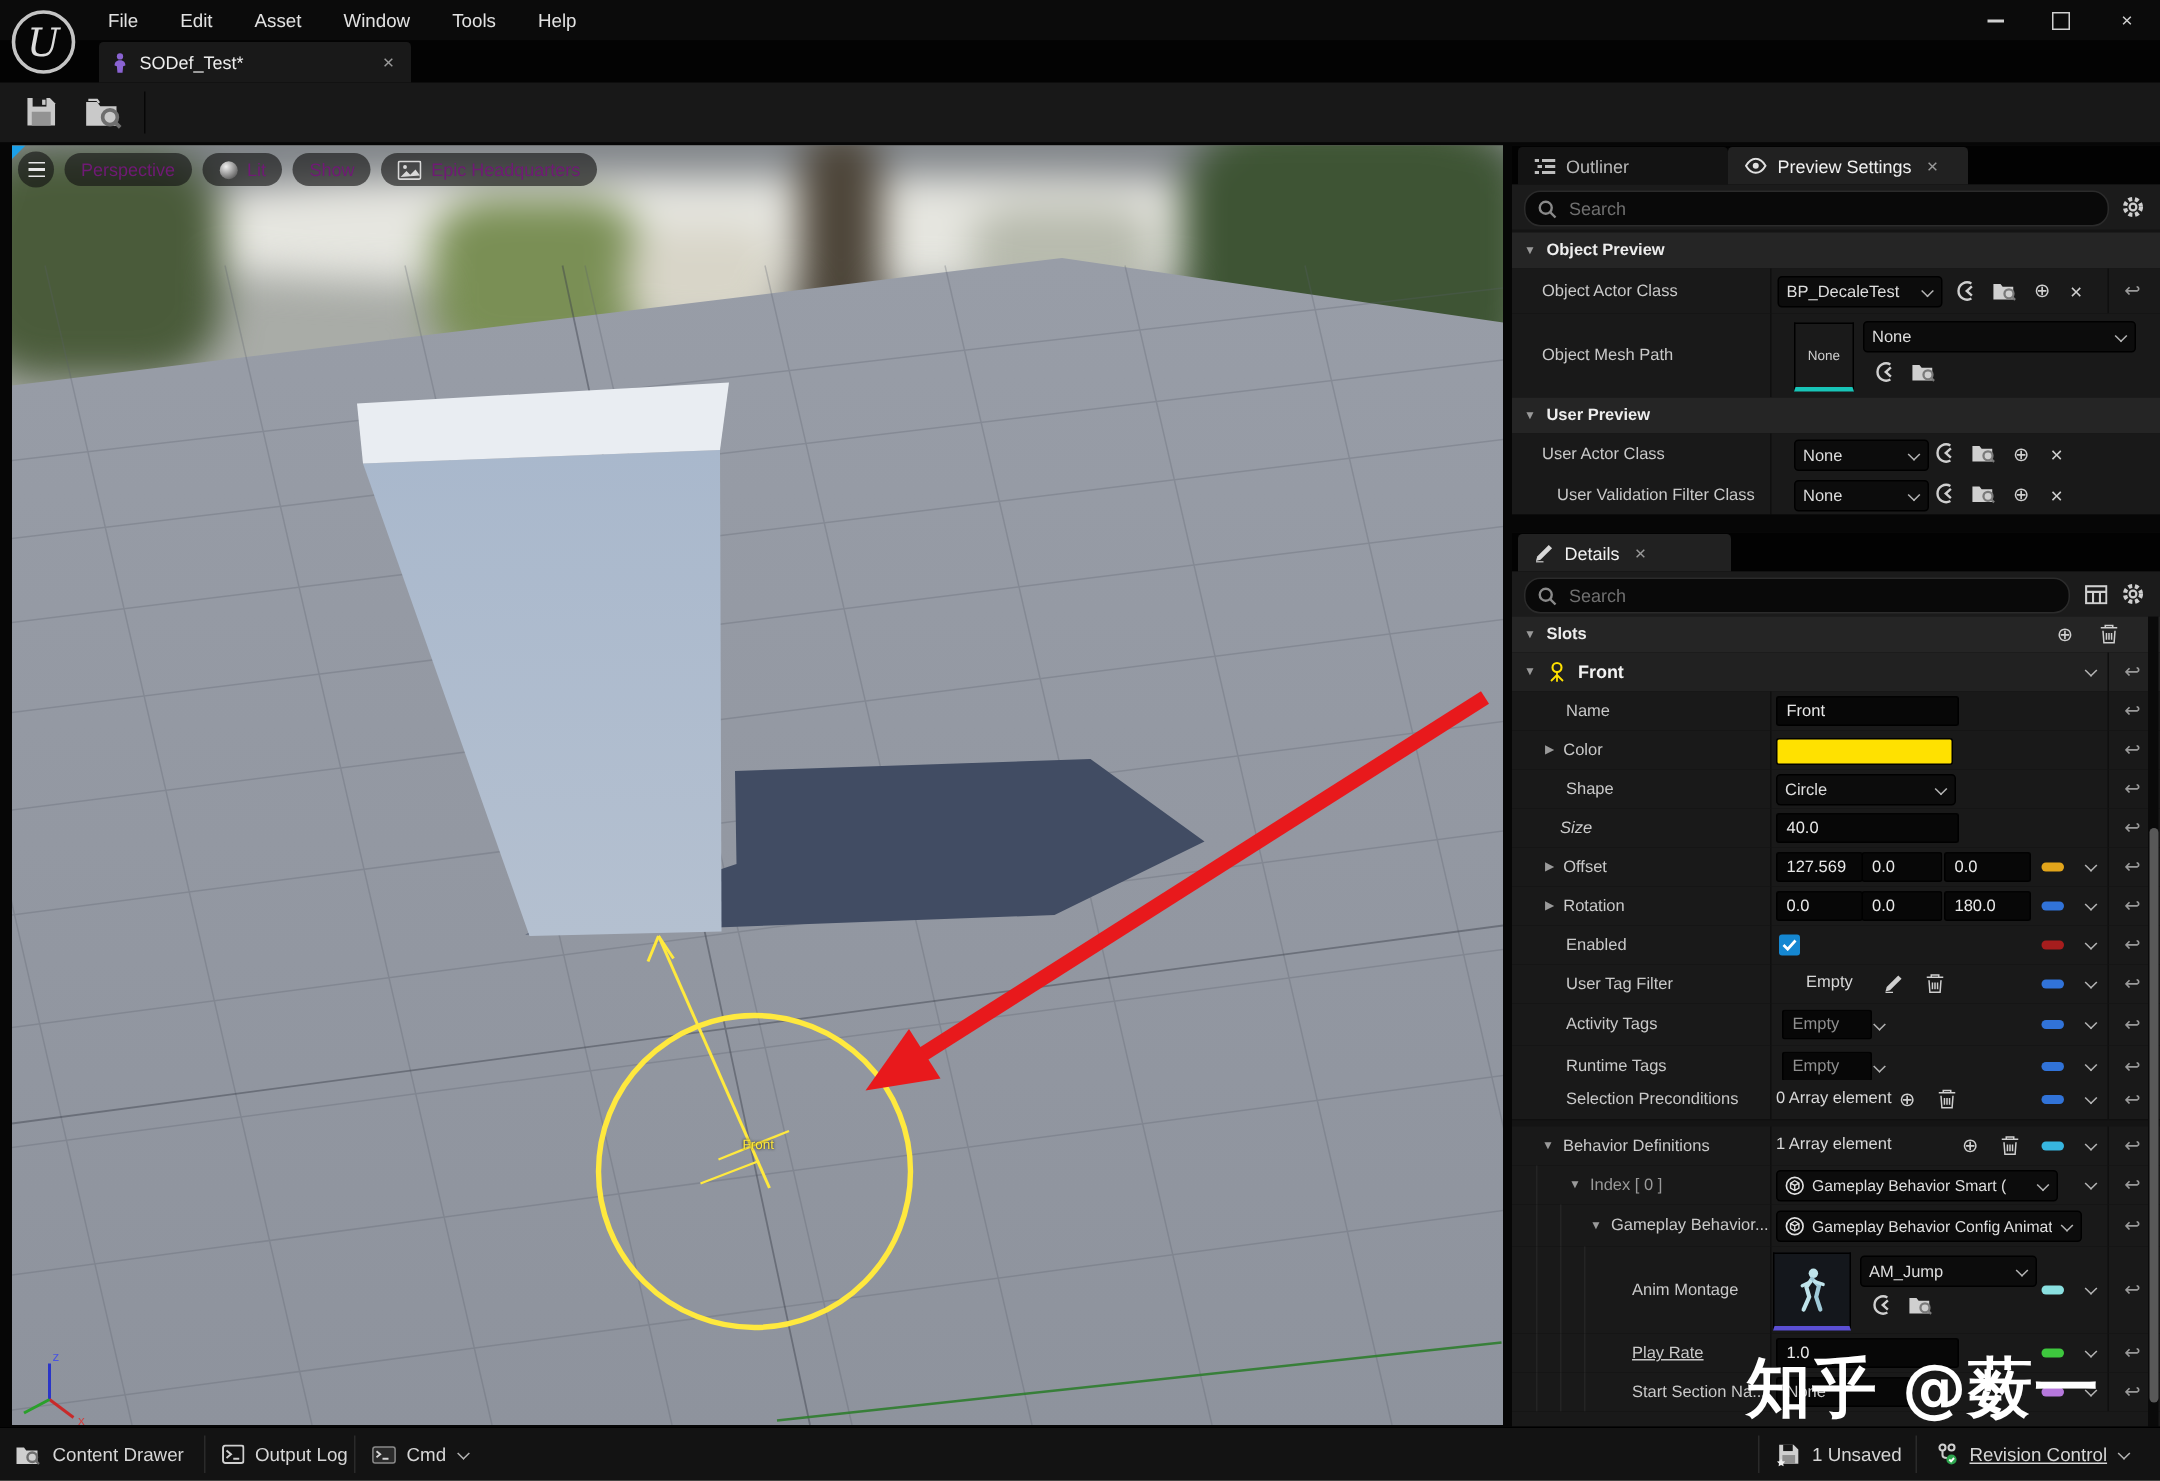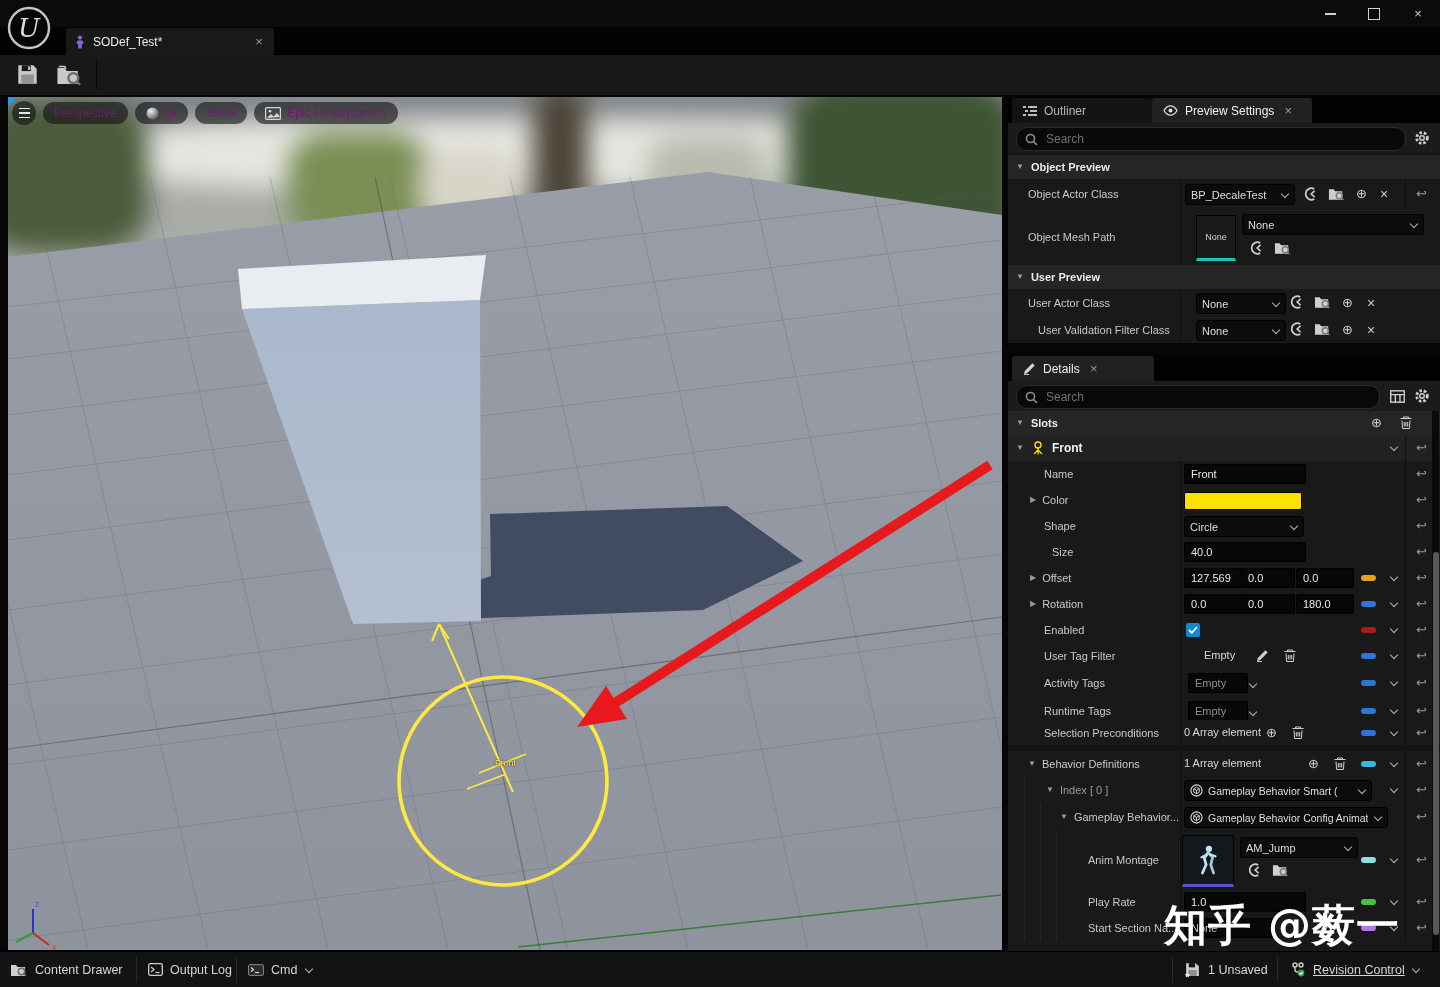--- a/index.html
+++ b/index.html
@@ -76,20 +76,28 @@
   .console{position:absolute;left:322px;top:6px;width:284px;height:21px;background:#0a0a0a;border:1px solid #2b2b2b;display:flex;align-items:center;padding:0 8px;}
   .console input{background:transparent;border:none;outline:none;width:100%;color:#9aa89a;font-size:12px;font-family:"Liberation Mono","DejaVu Sans Mono",monospace;}
   .console input::placeholder{color:#5f6b5f;}
   .watermark{position:absolute;left:1164px;top:897px;font-size:43px;font-weight:700;color:#ffffff;letter-spacing:1px;white-space:nowrap;z-index:50;font-family:"DejaVu Sans",sans-serif;}
   .ckbox{position:absolute;left:178px;top:50%;margin-top:-7px;width:14px;height:14px;background:#1587d1;border-radius:2px;display:flex;align-items:center;justify-content:center;}
 </style>
 </head>
 <body>
 
 <div class="titlebar">
+  <div class="menus">
+    <span class="menu-item">File</span>
+    <span class="menu-item">Edit</span>
+    <span class="menu-item">Asset</span>
+    <span class="menu-item">Window</span>
+    <span class="menu-item">Tools</span>
+    <span class="menu-item">Help</span>
+  </div>
   <div class="wincontrols">
     <div class="winbtn">
         <i class="min-line"></i>
       </div>
     <div class="winbtn">
         <i class="max-box"></i>
       </div>
     <div class="winbtn">×</div>
   </div>
 </div>
@@ -520,21 +528,21 @@
       <div class="vsep"></div>
       <div class="dd" style="left:176px;top:3px;width:108px;">
         <span class="flex1">Circle</span>
           <span class="chev"></span>
       </div>
       <div class="rsep"></div>
       <span class="reset">↩</span>
     </div>
 
     <div class="prow" style="top:442px;height:26px;">
-      <div class="lbl" style="left:44px;">
+      <div class="lbl" style="left:32px;font-style:italic;">
           <span>Size</span>
         </div>
       <div class="vsep"></div>
       <div class="field" style="left:176px;top:3px;width:108px;">
           <span>40.0</span>
         </div>
       <div class="rsep"></div>
       <span class="reset">↩</span>
     </div>
 
@@ -775,21 +783,21 @@
       <span class="pill" style="background:#8ae0e0;"></span>
       <span class="rowchev chev"></span>
       <div class="rsep"></div>
       <span class="reset">↩</span>
     </div>
 
     <div class="prow" style="top:792px;height:26px;">
       <div class="guide" style="left:16px;"></div>
         <div class="guide" style="left:32px;"></div>
         <div class="guide" style="left:48px;"></div>
-      <div class="lbl" style="left:80px;">
+      <div class="lbl" style="left:80px;text-decoration:underline;">
           <span>Play Rate</span>
         </div>
       <div class="vsep"></div>
       <div class="field" style="left:176px;top:3px;width:108px;">
           <span>1.0</span>
         </div>
       <span class="pill" style="background:#3ec73e;"></span>
       <span class="rowchev chev"></span>
       <div class="rsep"></div>
       <span class="reset">↩</span>

